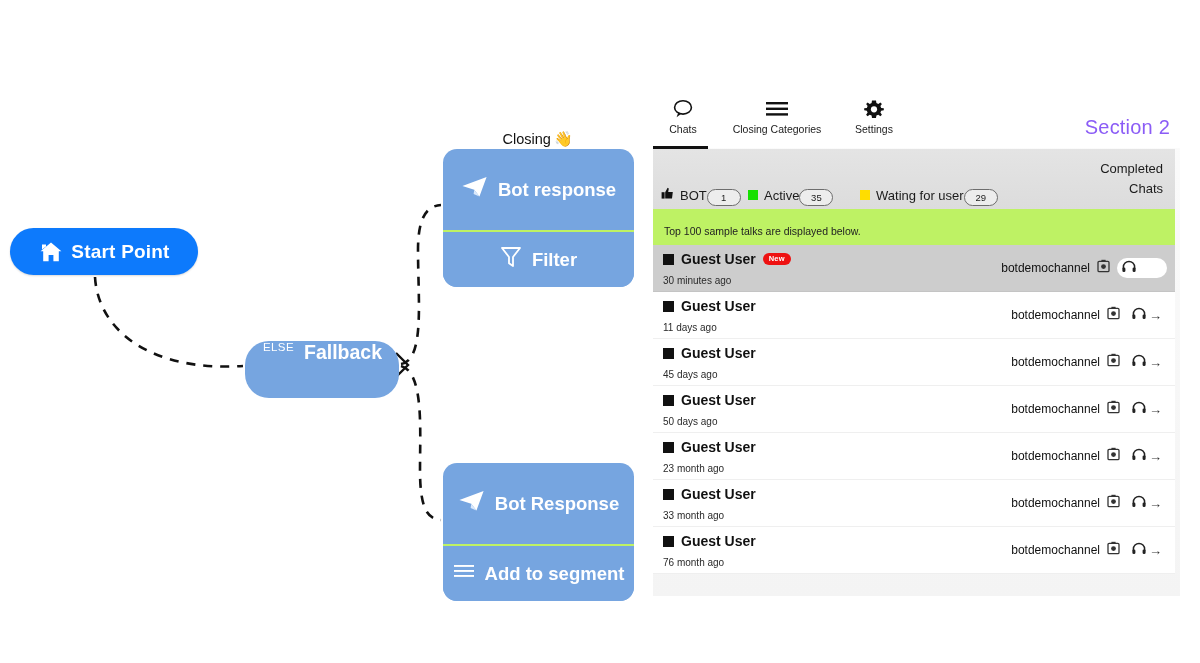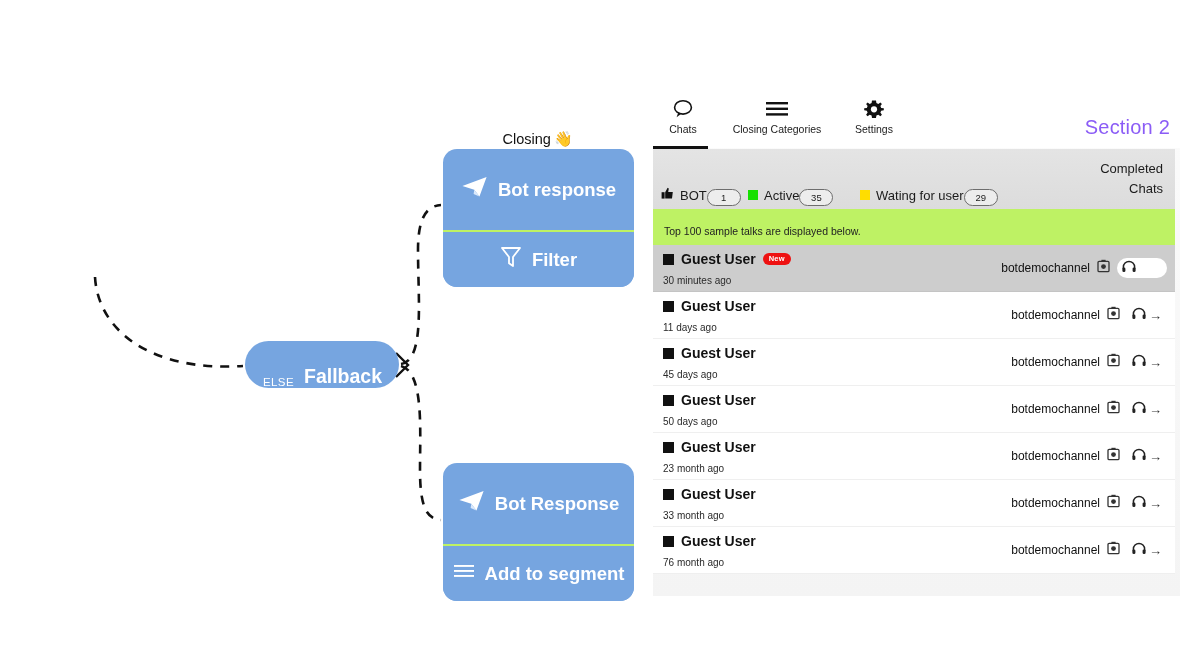--- a/index.html
+++ b/index.html
@@ -50,25 +50,25 @@
     color: #ffffff;
     font-size: 19px;
     font-weight: bold;
     letter-spacing: 0.2px;
   }
   .home-glyph { display:block; width:26px; height:24px; }
 
   
   #node-fallback {
     left: 245px; top: 341px;
-    width: 154px; height: 47px;
+    width: 154px; height: 57px;
     background: #76a5e0;
     border-radius: 24px;
     display: flex;
-    align-items: flex-end;
+    align-items: flex-start;
     gap: 10px;
     padding-left: 18px;
   }
   #node-fallback .else-tag {
     color: #ffffff;
     font-size: 11.5px;
     letter-spacing: 0.4px;
   }
   #node-fallback .label {
     color: #ffffff;
@@ -312,20 +312,29 @@
 
     <path d="M 95 277 C 98 330 150 372 243 366" fill="none" stroke="#111111" stroke-width="2.6" stroke-dasharray="9 8" stroke-linecap="butt"></path>
 
     <path d="M 401 364 C 425 360 418 300 418 250 C 418 215 428 206 441 205" fill="none" stroke="#111111" stroke-width="2.6" stroke-dasharray="9 8" stroke-linecap="butt"></path>
 
     <path d="M 401 366 C 424 372 420 430 420 470 C 420 510 428 519 441 520" fill="none" stroke="#111111" stroke-width="2.6" stroke-dasharray="9 8" stroke-linecap="butt"></path>
 
     <path d="M 396 353 L 408 365 L 396 377" fill="none" stroke="#111111" stroke-width="2.4"></path>
   </svg>
 
+  <div class="node" id="node-start">
+    <span class="ico">
+      <svg class="home-glyph" viewBox="0 0 24 24" xmlns="http://www.w3.org/2000/svg">
+        <path d="M12 2.6 L1.6 11.2 L4.2 11.2 L4.2 21.2 L9.6 21.2 L9.6 15.0 L14.4 15.0 L14.4 21.2 L19.8 21.2 L19.8 11.2 L22.4 11.2 Z" fill="#ffffff"></path>
+        <path d="M3.0 9.4 L3.0 4.6 L7.0 4.6 L7.0 6.6 Z" fill="#ffffff"></path>
+      </svg>
+    </span>
+    <span class="label">Start Point</span>
+  </div>
 
   <div class="node" id="node-fallback">
     <span class="else-tag">ELSE</span>
     <span class="label">Fallback</span>
   </div>
 
   <div id="welcome-caption">
     <span>Closing</span><span class="wave">👋</span>
   </div>
 

